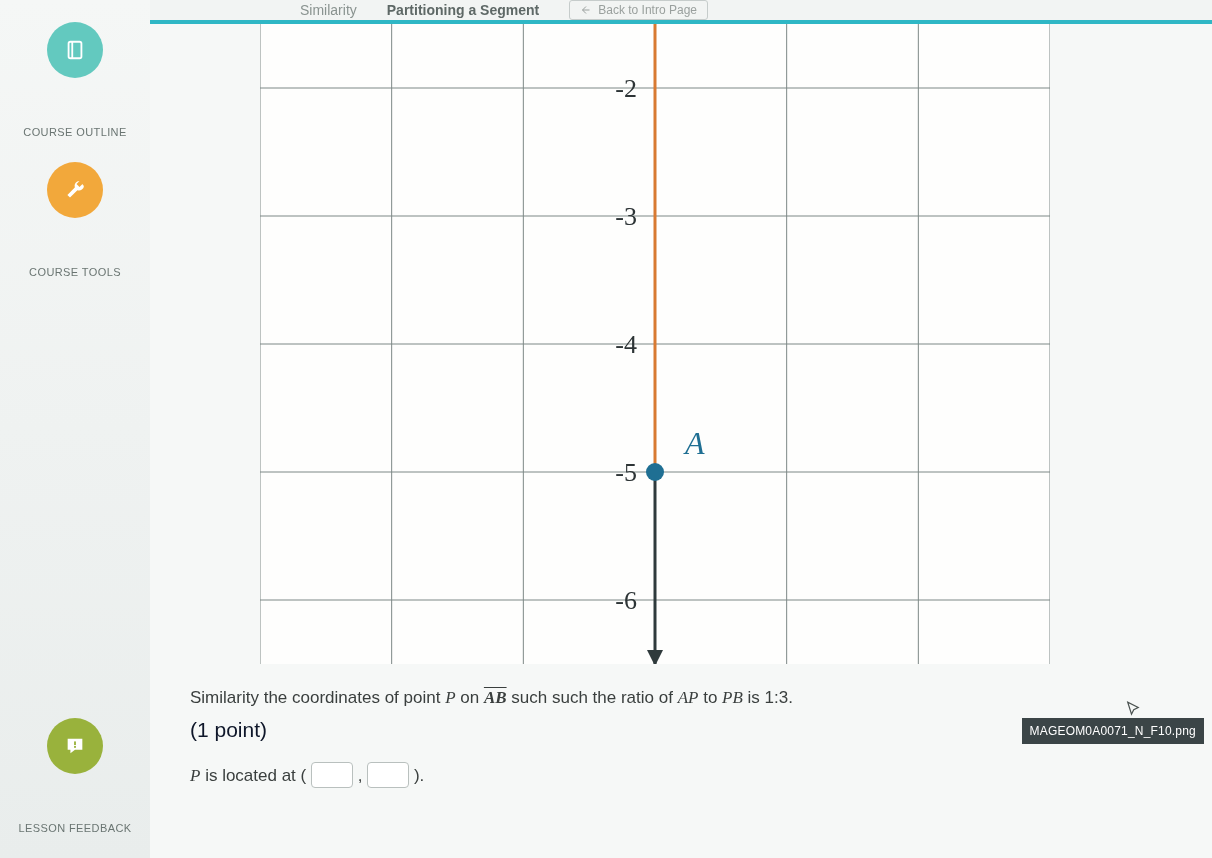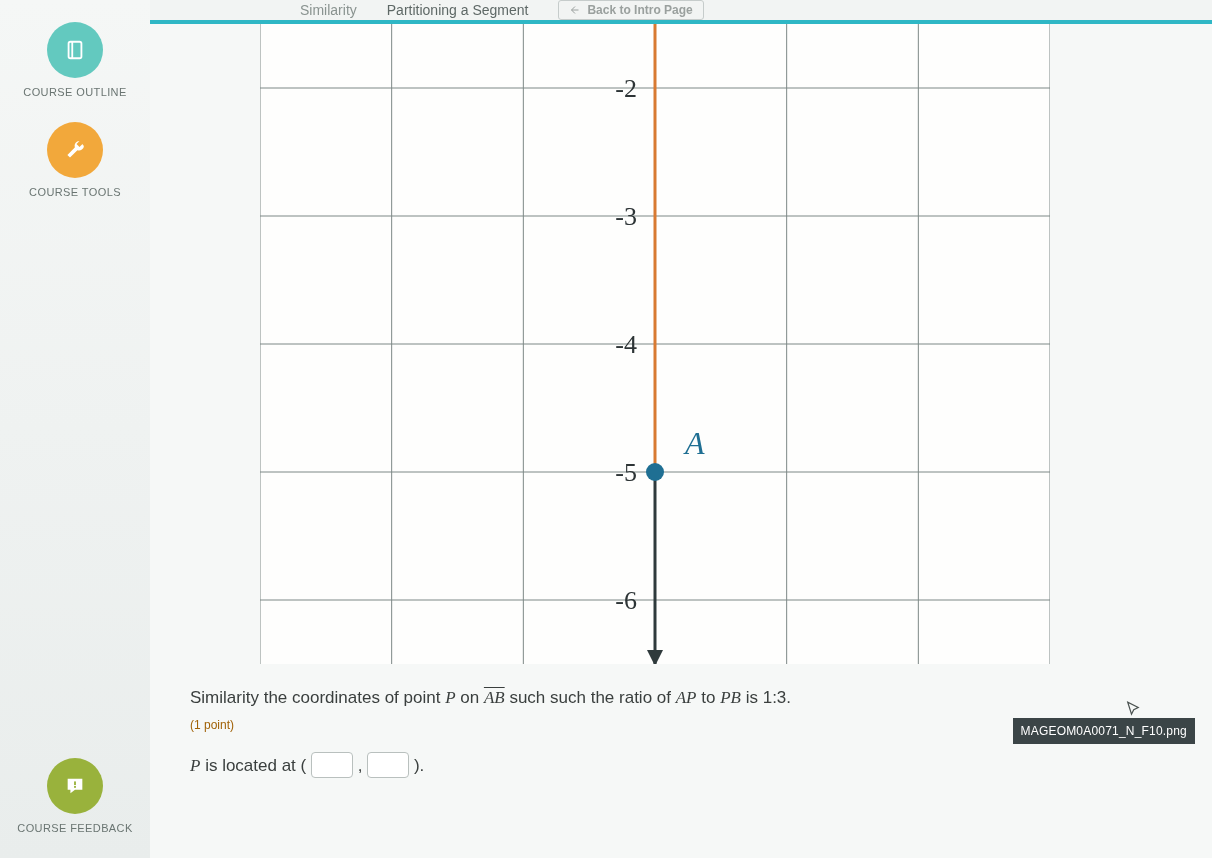--- a/index.html
+++ b/index.html
@@ -1,41 +1,41 @@
 <!DOCTYPE html>
 <html><head>
 <meta charset="utf-8">
 <style>
   * { box-sizing: border-box; margin: 0; padding: 0; }
   html, body { width: 1212px; height: 858px; font-family: Arial, Helvetica, sans-serif; background: #eef0f0; overflow: hidden; }
   .app { display: flex; width: 100%; height: 100%; }
   .sidebar { width: 150px; background: linear-gradient(180deg,#f5f7f6 0%, #e9edec 100%); display: flex; flex-direction: column; align-items: center; padding-top: 10px; position: relative; }
-  .side-item { display: flex; flex-direction: column; align-items: center; margin: 12px 0; cursor: pointer; }
+  .side-item { display: flex; flex-direction: column; align-items: center; margin: 12px 0; cursor: pointer; gap: 40px; }
   .side-icon { width: 56px; height: 56px; border-radius: 50%; display: flex; align-items: center; justify-content: center; color: #fff; }
   .side-icon.teal { background: #63c9bf; }
   .side-icon.orange { background: #f2a83b; }
   .side-icon.olive { background: #99b23c; }
   .side-label { font-size: 11px; color: #6a7572; margin-top: 8px; letter-spacing: 0.4px; }
   .side-bottom { position: absolute; bottom: 12px; left: 0; right: 0; display: flex; flex-direction: column; align-items: center; }
   .collapse-btn { width: 38px; height: 38px; border-radius: 50%; border: 2px solid #c8cfce; background: #f4f6f5; display: flex; align-items: center; justify-content: center; color: #6a7572; font-size: 16px; position: absolute; left: 175px; top: 460px; cursor: pointer; }
   .main { flex: 1; position: relative; background: #f6f8f7; }
   .topbar { height: 24px; display: flex; align-items: center; padding: 0 10px; gap: 30px; border-bottom: 4px solid #2fb7c5; background: #f2f4f3; }
   .crumb { font-size: 14px; color: #8a9390; }
-  .crumb.strong { color: #5e6866; }
-  .back-pill { border: 1px solid #c6cccb; padding: 2px 10px; font-size: 12px; color: #9aa09e; border-radius: 3px; display: flex; align-items: center; gap: 6px; font-weight: bold; }
+  .crumb.strong { color: #5e6866; font-weight: bold; }
+  .back-pill { border: 1px solid #c6cccb; padding: 2px 10px; font-size: 12px; color: #9aa09e; border-radius: 3px; display: flex; align-items: center; gap: 6px; }
   .chart-wrap { position: relative; width: 790px; height: 640px; margin: 0 0 0 110px; background: #fefefd; }
   .chart-svg { position: absolute; inset: 0; }
   .question { padding: 24px 40px 0 40px; font-size: 17px; color: #3a3f3e; position: relative; }
   .question .line { margin-bottom: 10px; }
   .question .it { font-style: italic; font-family: "Times New Roman", serif; }
-  .question .bar { text-decoration: overline; }
-  .pts { color: #a16207; font-size: 12px; }
+  .question .bar { text-decoration: overline; font-weight: bold; }
+  .pts { color: #0f172a; font-size: 21px; }
   .answer-line { margin-top: 20px; font-size: 17px; }
   .answer-line input { width: 42px; height: 26px; border: 1px solid #b9c0be; border-radius: 4px; background: #fff; text-align: center; font-size: 15px; }
-  .img-badge { position: absolute; right: 17px; top: 718px; background: #3b4547; color: #fff; font-size: 12px; padding: 6px 8px; letter-spacing: 0.2px; }
+  .img-badge { position: absolute; right: 8px; top: 718px; background: #3b4547; color: #fff; font-size: 12px; padding: 6px 8px; letter-spacing: 0.2px; }
   .cursor-icon { position: absolute; right: 70px; top: 700px; color: #4a5250; font-size: 18px; }
 </style>
 </head>
 <body>
 
 <div class="app">
   <div class="sidebar">
     <div class="side-item">
       <div class="side-icon teal">
         <svg width="22" height="22" viewBox="0 0 24 24" fill="none" stroke="#fff" stroke-width="2">
@@ -55,21 +55,21 @@
     </div>
     <div class="side-bottom">
       <div class="side-item">
         <div class="side-icon olive">
           <svg width="22" height="22" viewBox="0 0 24 24" fill="#fff">
               <path d="M4 4h16v12H12l-5 4v-4H4z"></path>
               <rect x="11" y="7" width="2" height="4" fill="#99b23c"></rect>
               <rect x="11" y="12" width="2" height="2" fill="#99b23c"></rect>
             </svg>
         </div>
-        <div class="side-label">COURSE FEEDBACK</div>
+        <div class="side-label">LESSON FEEDBACK</div>
       </div>
     </div>
   </div>
 
   <div class="main">
     <div class="topbar">
       <span style="width:110px"></span>
       <span class="crumb">Similarity</span>
       <span class="crumb strong">Partitioning a Segment</span>
       <span class="back-pill">

